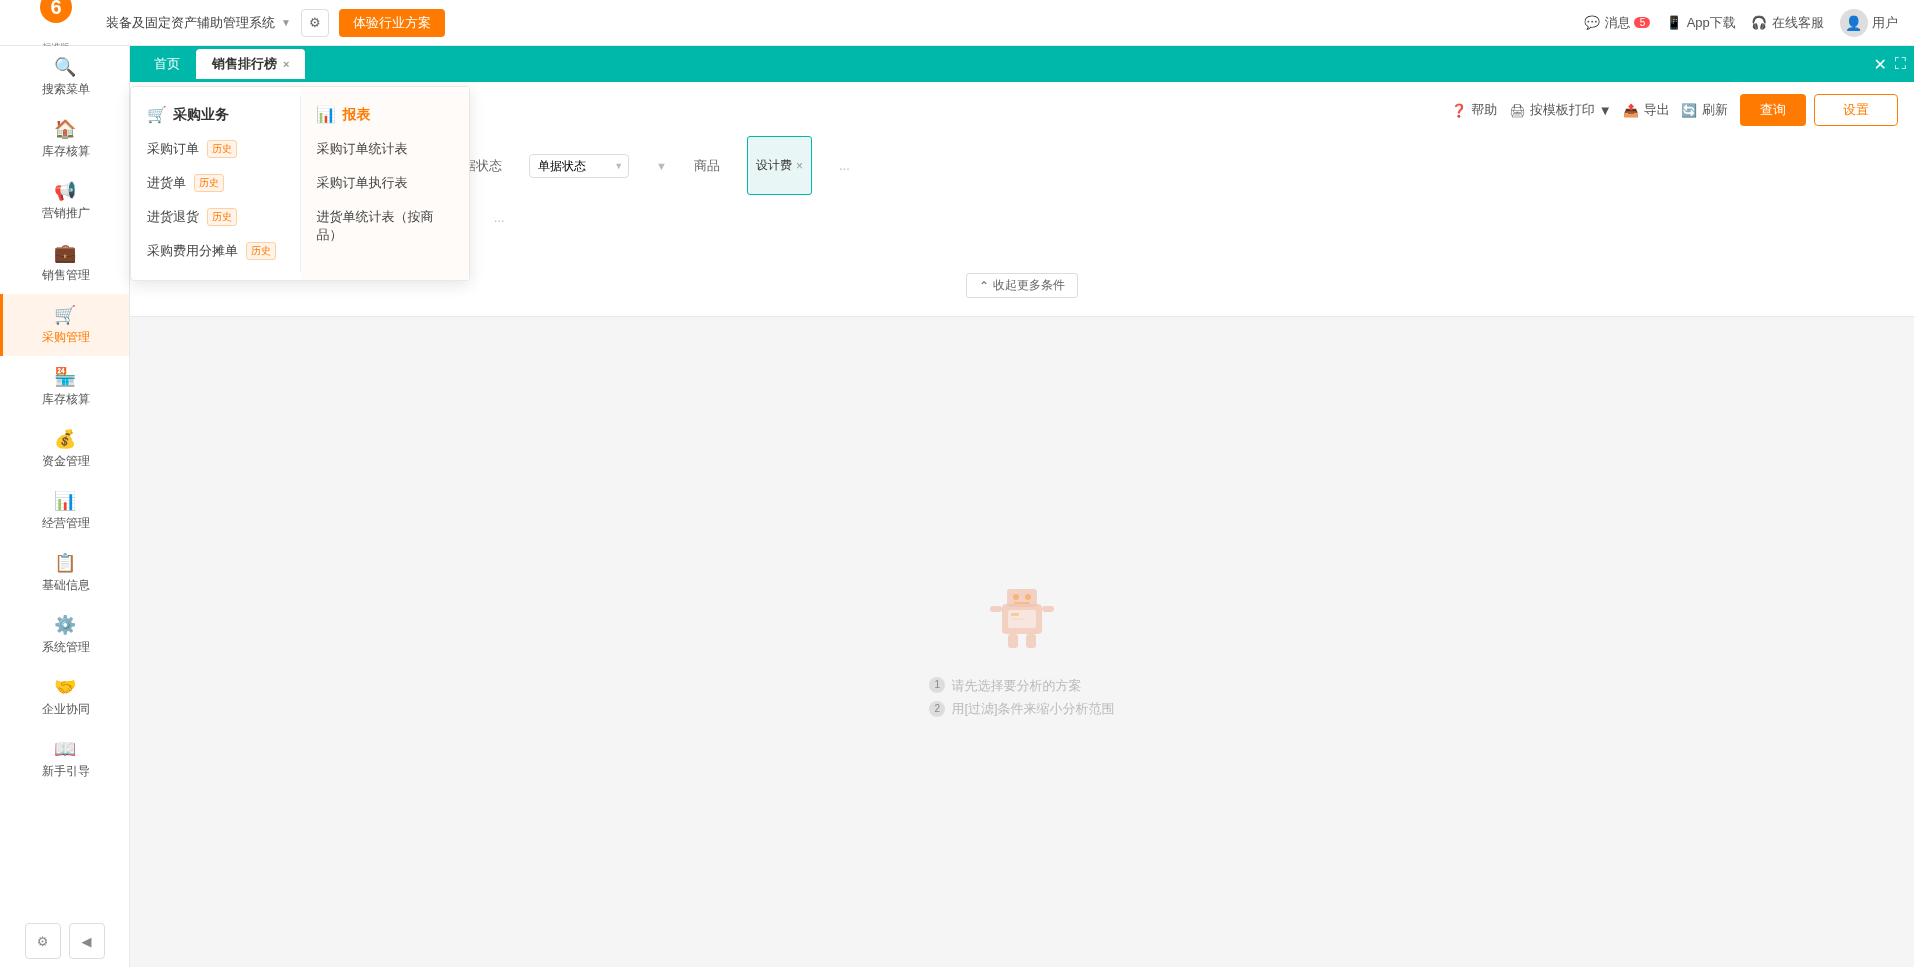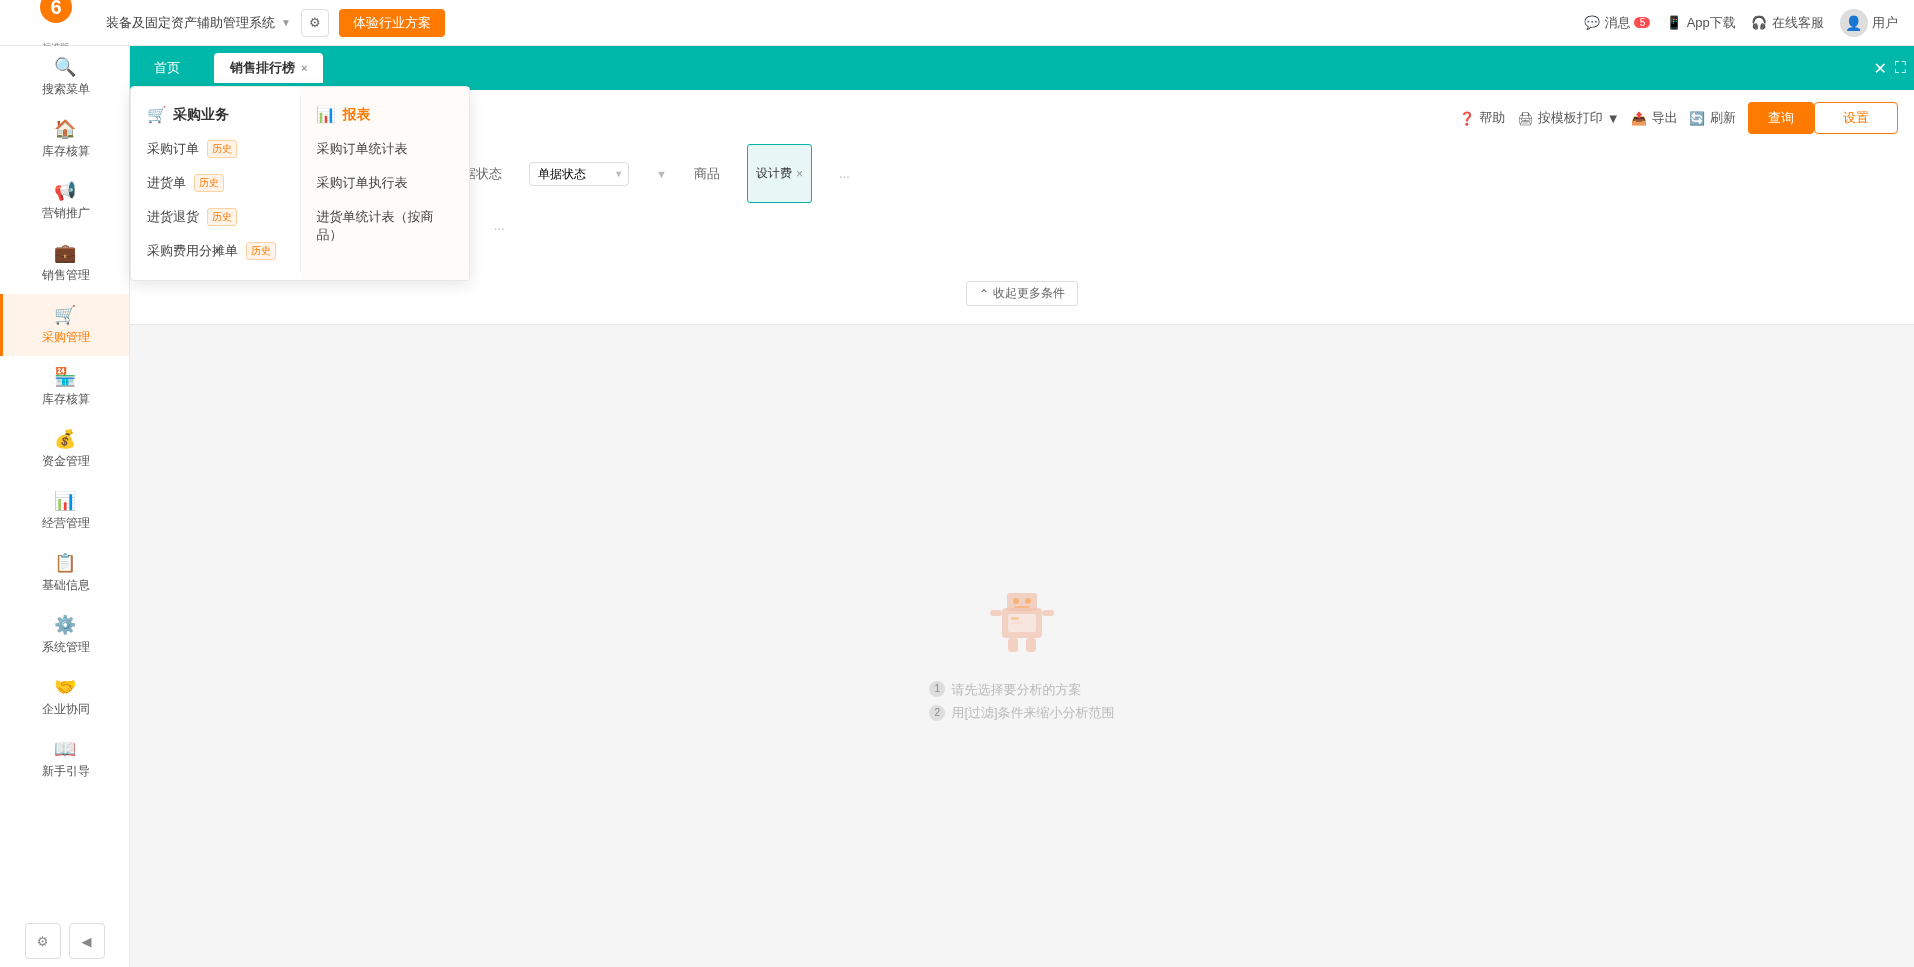--- a/index.html
+++ b/index.html
@@ -19,21 +19,21 @@
     .system-title { font-size: 13px; color: #444; display: flex; align-items: center; gap: 6px; }
     .system-title .arrow { color: #999; font-size: 10px; }
     .settings-icon-btn { width: 28px; height: 28px; display: flex; align-items: center; justify-content: center; cursor: pointer; color: #666; border: 1px solid #ddd; border-radius: 4px; }
     .industry-btn { background: #ff7a00; color: #fff; border: none; border-radius: 4px; padding: 5px 14px; cursor: pointer; font-size: 13px; }
     .top-right { margin-left: auto; display: flex; align-items: center; gap: 16px; }
     .top-right-item { display: flex; align-items: center; gap: 4px; cursor: pointer; color: #555; font-size: 13px; }
     .badge { background: #ff4d4f; color: #fff; border-radius: 10px; padding: 0 4px; font-size: 10px; min-width: 16px; text-align: center; }
     .user-avatar { width: 28px; height: 28px; border-radius: 50%; background: #ddd; display: flex; align-items: center; justify-content: center; color: #888; font-size: 14px; }
 
     
-    .tab-bar { height: 44px; background: #00b8a9; display: flex; align-items: center; padding: 0 8px; gap: 18px; flex-shrink: 0; }
+    .tab-bar { height: 36px; background: #00b8a9; display: flex; align-items: center; padding: 0 8px; gap: 0; flex-shrink: 0; }
     .tab { padding: 6px 16px; border-radius: 4px 4px 0 0; cursor: pointer; color: #fff; font-size: 13px; display: flex; align-items: center; gap: 6px; }
     .tab.active { background: #fff; color: #333; font-weight: bold; }
     .tab.home { background: transparent; color: #fff; }
     .tab-close { color: #999; font-size: 11px; cursor: pointer; }
     .tab-bar-right { margin-left: auto; display: flex; align-items: center; gap: 8px; }
     .tab-bar-right .icon-btn { color: #fff; cursor: pointer; font-size: 16px; }
     .sidebar-item { display: flex; flex-direction: column; align-items: center; padding: 10px 8px; cursor: pointer; color: #555; font-size: 12px; border-left: 3px solid transparent; }
     .sidebar-item.active { background: #fff3ea; border-left-color: #ff7a00; color: #ff7a00; }
     .sidebar-item .item-icon { font-size: 18px; margin-bottom: 3px; }
     .sidebar-bottom { margin-top: auto; padding: 8px; display: flex; gap: 8px; justify-content: center; }
@@ -47,21 +47,21 @@
     .filter-label { color: #666; font-size: 13px; white-space: nowrap; }
     .filter-date { display: flex; align-items: center; gap: 6px; font-size: 13px; }
     .date-btn { padding: 3px 8px; border: 1px solid #ddd; border-radius: 3px; cursor: pointer; font-size: 12px; background: #fff; }
     .date-btn.active { background: #e8f7f5; border-color: #00b8a9; color: #00b8a9; }
     .filter-select { border: 1px solid #ddd; border-radius: 4px; padding: 4px 28px 4px 8px; font-size: 12px; background: #fff; cursor: pointer; min-width: 100px; appearance: none; }
     .filter-input-wrap { position: relative; display: inline-block; }
     .filter-input-wrap::after { content: "▼"; position: absolute; right: 6px; top: 50%; transform: translateY(-50%); color: #bbb; font-size: 9px; pointer-events: none; }
     .filter-tag { display: flex; align-items: center; gap: 4px; background: #e8f7f5; border: 1px solid #00b8a9; border-radius: 3px; padding: 20px 8px; font-size: 12px; color: #333; }
     .filter-tag .close { cursor: pointer; color: #999; }
     .filter-dots { color: #bbb; cursor: pointer; }
-    .action-btns { display: flex; gap: 0; }
+    .action-btns { display: flex; gap: 8px; }
     .btn-query { background: #ff7a00; color: #fff; border: none; border-radius: 4px; padding: 6px 20px; cursor: pointer; font-size: 13px; }
     .btn-settings { background: #fff; color: #ff7a00; border: 1px solid #ff7a00; border-radius: 4px; padding: 6px 28px; cursor: pointer; font-size: 13px; }
     .collapse-row { display: flex; justify-content: center; padding: 6px 0; }
     .collapse-btn { display: flex; align-items: center; gap: 4px; cursor: pointer; color: #666; font-size: 12px; border: 1px solid #ddd; border-radius: 3px; padding: 3px 12px; background: #fff; }
 
     
     .empty-state { flex: 1; display: flex; flex-direction: column; align-items: center; justify-content: center; color: #aaa; gap: 10px; }
     .empty-text { font-size: 13px; color: #bbb; line-height: 1.8; text-align: left; }
     .empty-text .step { display: flex; align-items: center; gap: 6px; }
     .step-num { width: 16px; height: 16px; border-radius: 50%; background: #ddd; color: #888; font-size: 10px; display: flex; align-items: center; justify-content: center; }

